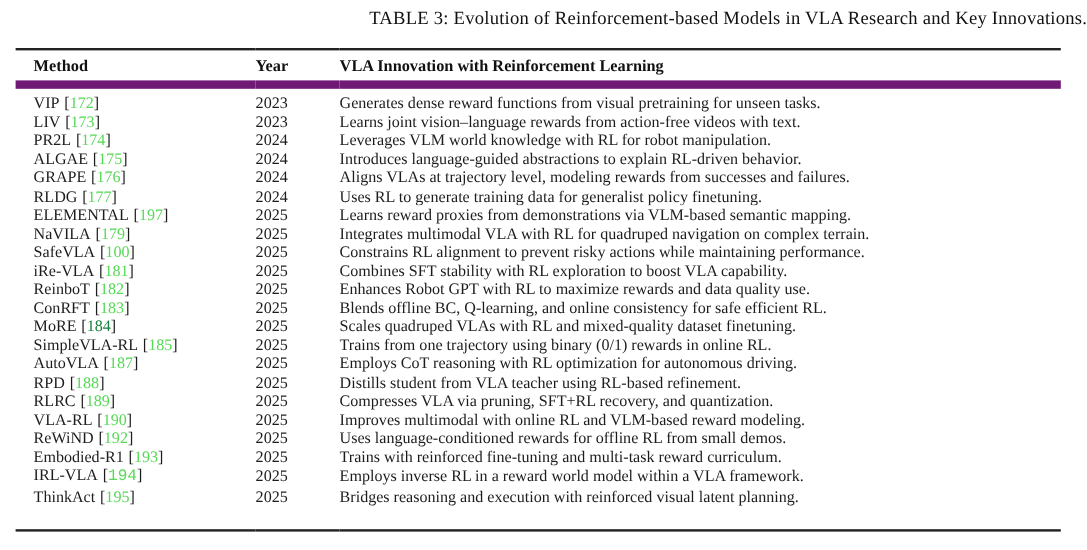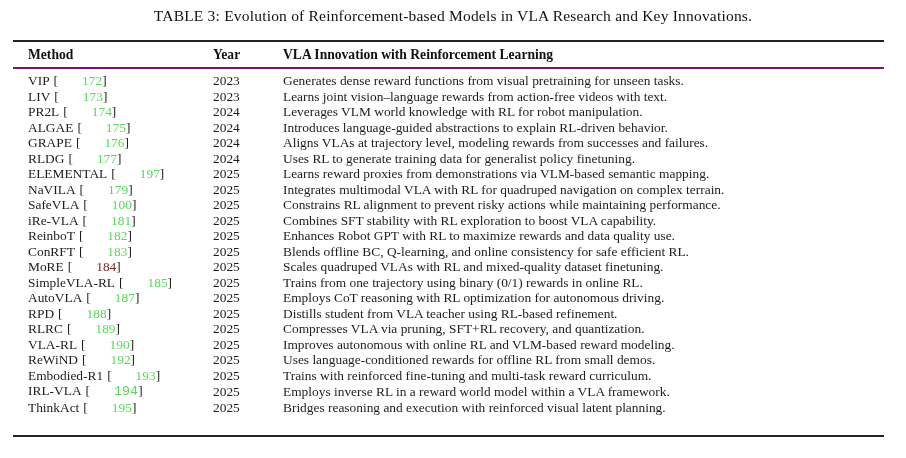--- a/index.html
+++ b/index.html
@@ -14,21 +14,21 @@
     background: #ffffff;
     font-family: "Liberation Serif", "DejaVu Serif", serif;
     color: #1c1c1c;
     overflow: hidden;
   }
   .caption {
     position: absolute;
     top: 7px;
     left: 0;
     width: 100%;
-    text-align: center;
+    text-align: right;
     font-size: 15.5px;
     letter-spacing: 0.2px;
     color: #111;
   }
   table.paper-table {
     position: absolute;
     left: 13px;
     top: 40px;
     width: 871px;
     border-collapse: collapse;
@@ -38,42 +38,42 @@
     font-size: 13.4px;
   }
   col.c-method { width: 200px; }
   col.c-year   { width: 70px; }
   col.c-innov  { width: auto; }
   thead th {
     text-align: left;
     font-weight: bold;
     font-size: 13.6px;
     padding: 5px 0 4px 0;
-    border-bottom: 2px solid #701a75;
+    border-bottom: 7px solid #701a75;
     color: #111;
     white-space: nowrap;
     overflow: hidden;
   }
   thead th.first, tbody td.first { padding-left: 15px; }
   tbody td {
     padding: 0;
     line-height: 15.5px;
     white-space: nowrap;
     overflow: hidden;
     color: #1c1c1c;
   }
   tbody tr:first-child td { padding-top: 4px; }
   tbody tr:last-child td  { padding-bottom: 20px; }
   .msup {
     font-size: 9px;
     vertical-align: super;
     line-height: 0;
   }
   .b-open { margin-left: 4px; }
-  .mref { cursor: pointer; margin-left: 24px; }
+  .mref { cursor: pointer; }
   .watermark {
     position: absolute;
     left: 712px;
     top: 406px;
     font-family: "Liberation Sans", "DejaVu Sans", sans-serif;
     font-size: 26px;
     font-weight: bold;
     color: #ececec;
     -webkit-text-stroke: 1px #cfcfcf;
     text-shadow: 1.5px 1.5px 1px #c2c2c2;
@@ -169,21 +169,21 @@
     <td class="innovation-cell">Enhances Robot GPT with RL to maximize rewards and data quality use.</td>
   </tr>
 
   <tr>
     <td class="first"><span class="mname">ConRFT</span><span class="b-open">[</span><span class="mref" style="color: rgb(86, 217, 86);">183</span><span class="b-close">]</span></td>
     <td class="year-cell">2025</td>
     <td class="innovation-cell">Blends offline BC, Q-learning, and online consistency for safe efficient RL.</td>
   </tr>
 
   <tr>
-    <td class="first"><span class="mname">MoRE</span><span class="b-open">[</span><span class="mref" style="color: #7f1d1d;">184</span><span class="b-close">]</span></td>
+    <td class="first"><span class="mname">MoRE</span><span class="b-open">[</span><span class="mref" style="color: #15803d;">184</span><span class="b-close">]</span></td>
     <td class="year-cell">2025</td>
     <td class="innovation-cell">Scales quadruped VLAs with RL and mixed-quality dataset finetuning.</td>
   </tr>
 
   <tr>
     <td class="first"><span class="mname">SimpleVLA-RL</span><span class="b-open">[</span><span class="mref" style="color: rgb(86, 217, 86);">185</span><span class="b-close">]</span></td>
     <td class="year-cell">2025</td>
     <td class="innovation-cell">Trains from one trajectory using binary (0/1) rewards in online RL.</td>
   </tr>
 
@@ -202,21 +202,21 @@
 
   <tr>
     <td class="first"><span class="mname">RLRC</span><span class="b-open">[</span><span class="mref" style="color: rgb(86, 217, 86);">189</span><span class="b-close">]</span></td>
     <td class="year-cell">2025</td>
     <td class="innovation-cell">Compresses VLA via pruning, SFT+RL recovery, and quantization.</td>
   </tr>
 
   <tr>
     <td class="first"><span class="mname">VLA-RL</span><span class="b-open">[</span><span class="mref" style="color: rgb(86, 217, 86);">190</span><span class="b-close">]</span></td>
     <td class="year-cell">2025</td>
-    <td class="innovation-cell">Improves autonomous with online RL and VLM-based reward modeling.</td>
+    <td class="innovation-cell">Improves multimodal with online RL and VLM-based reward modeling.</td>
   </tr>
 
 
   <tr>
     <td class="first"><span class="mname">ReWiND</span><span class="b-open">[</span><span class="mref" style="color: rgb(86, 217, 86);">192</span><span class="b-close">]</span></td>
     <td class="year-cell">2025</td>
     <td class="innovation-cell">Uses language-conditioned rewards for offline RL from small demos.</td>
   </tr>
 
   <tr>

